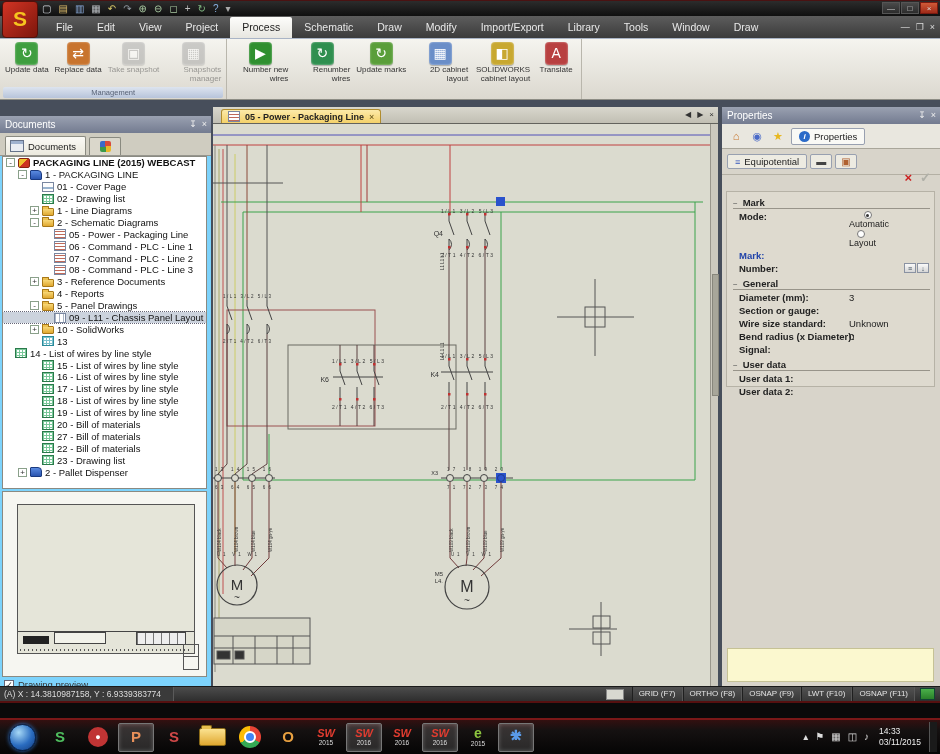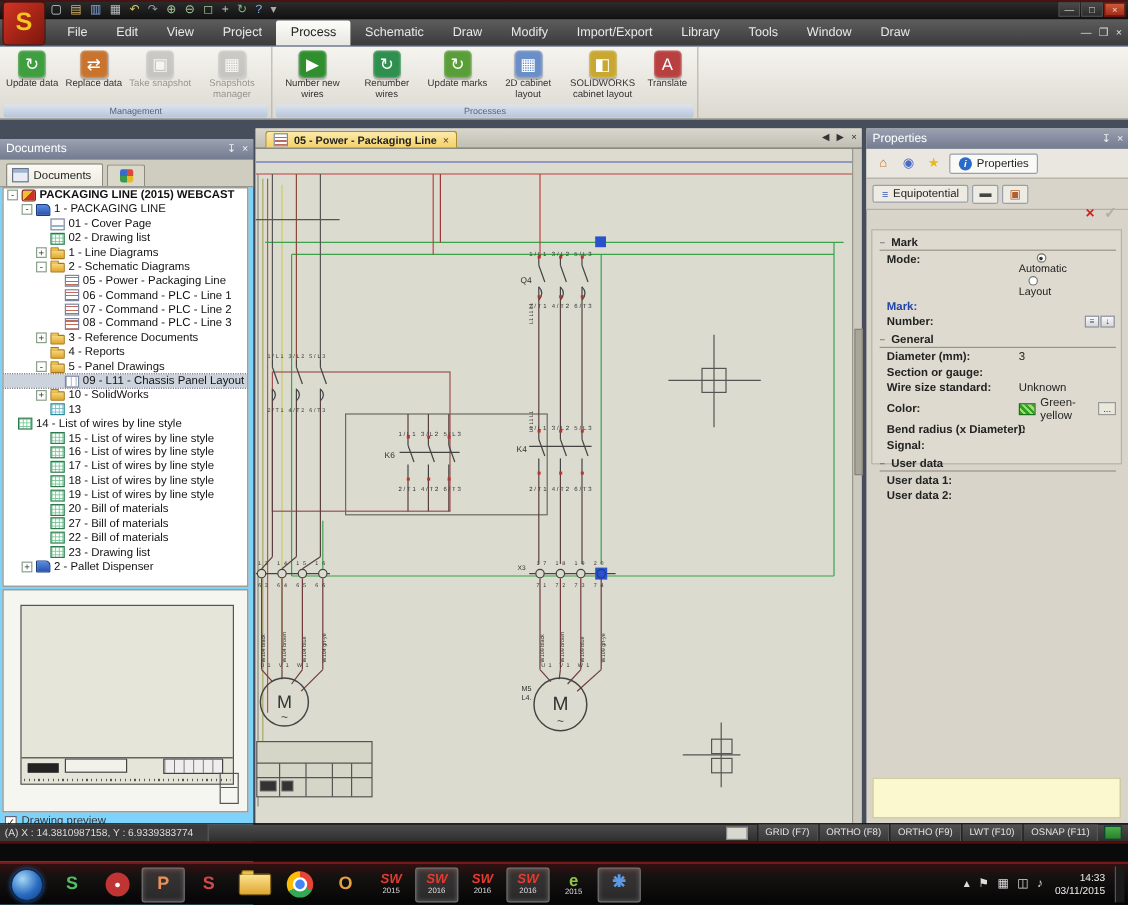--- a/index.html
+++ b/index.html
@@ -24,21 +24,21 @@
   .mdib{color:#ddd;font-size:9px;line-height:14px;}
   
   #ribbon{position:absolute;left:0;top:38px;width:940px;height:62px;background:linear-gradient(#f5f4ef,#dbd8cf);
           border-top:1px solid #a9b4c6;border-bottom:1px solid #8d8d85;box-sizing:border-box;}
   #ribbon-groups{display:flex;height:100%;}
   .rgroup{display:flex;flex-direction:column;border-right:1px solid #b9b6ac;padding:1px 2px 0;}
   .rrow{display:flex;flex:1;}
   .rbtn{min-width:40px;max-width:56px;display:flex;flex-direction:column;align-items:center;padding:2px 3px 0;}
   .rbtn.dis{opacity:.45;}
   .ricon{width:23px;height:23px;border-radius:4px;color:#fff;font-size:14px;line-height:23px;text-align:center;box-shadow:inset 0 0 2px rgba(255,255,255,.6),0 1px 1px rgba(0,0,0,.25);}
-  .rlabel{font-size:8px;line-height:1.12;text-align:center;color:#333;margin-top:1px;}
+  .rlabel{font-size:8px;line-height:1.12;text-align:right;color:#333;margin-top:1px;}
   .rcap{height:11px;margin:1px;background:linear-gradient(#dde4ef,#b7c4da);font-size:7.5px;color:#5a6478;text-align:center;line-height:11px;border-radius:2px;}
   
   #main{position:absolute;left:0;top:100px;width:940px;height:586px;background:#474e5b;}
   .phead{height:17px;background:linear-gradient(#9aa1b1,#737b90);color:#fff;font-size:10px;line-height:17px;padding:0 5px;position:relative;}
   .hicons{position:absolute;right:4px;top:0;display:flex;gap:5px;}
   .hic{color:#eee;font-size:9px;line-height:17px;}
   
   #docpanel{position:absolute;left:0;top:16px;width:211px;height:679px;background:#7dd3fc;}
   #doctabs{height:22px;display:flex;align-items:flex-end;padding-left:5px;background:#cfccc0;border-bottom:1px solid #97968e;}
   .dtab{background:linear-gradient(#fbfaf6,#eceade);border:1px solid #8a8a80;border-bottom:none;font-size:9.5px;color:#222;
@@ -138,21 +138,21 @@
   .fold::before{content:"";position:absolute;left:1px;top:-4px;width:9px;height:3px;background:#e8c050;border:1px solid #8a6a18;border-bottom:none;border-radius:2px 2px 0 0;}
   .chr{width:22px;height:22px;border-radius:50%;background:conic-gradient(#e84335 0 33%,#34a853 0 66%,#fbbc05 0 100%);position:relative;}
   .chr::after{content:"";position:absolute;left:5px;top:5px;width:8px;height:8px;border-radius:50%;background:#4285f4;border:2px solid #fff;}
   .gly{font-size:15px;font-weight:bold;line-height:20px;}
   .gly.pill{width:20px;height:20px;border-radius:50%;text-align:center;font-size:9px;line-height:20px;}
   .snow{position:relative;width:22px;height:22px;color:#5a9ae8;}
   .snow i{position:absolute;left:0;top:-2px;width:22px;height:22px;font-style:normal;font-size:21px;line-height:22px;text-align:center;font-weight:bold;}
   .snow i.x{font-size:19px;top:-1px;}
   #tray-icons{margin-left:auto;display:flex;align-items:center;gap:7px;color:#ddd;font-size:10px;}
   .tric{line-height:14px;}
-  #clock{text-align:right;color:#eee;font-size:8.5px;line-height:1.25;margin:0 8px 0 10px;white-space:nowrap;}
+  #clock{text-align:left;color:#eee;font-size:8.5px;line-height:1.25;margin:0 8px 0 10px;white-space:nowrap;}
   #showdesk{width:7px;height:30px;border-left:1px solid #555;background:#1a1a1a;}
 </style>
 </head>
 <body>
 
 <div id="titlebar">
   <div id="qat">
       <span class="qat" style="color: rgb(207, 211, 216);">▢</span>
       <span class="qat" style="color: rgb(216, 184, 104);">▤</span>
       <span class="qat" style="color: rgb(136, 168, 216);">▥</span>
@@ -241,21 +241,20 @@
           </div>
           <div class="rbtn">
             <div class="ricon" style="background: rgb(200, 168, 48);">◧</div>
             <div class="rlabel">SOLIDWORKS cabinet layout</div>
           </div>
           <div class="rbtn">
             <div class="ricon" style="background: rgb(184, 64, 64);">A</div>
             <div class="rlabel">Translate</div>
           </div>
         </div>
-        <div class="rcap">Processes</div>
       </div>
     </div>
 </div>
 
 <div id="main">
 
   <div id="docpanel">
     <div class="phead">
       <span>Documents</span>
       <span class="hicons" id="doc-hicons">
@@ -758,28 +757,20 @@
         </div>
         <div class="prow">
           <span class="plab">Section or gauge:</span>
           <span class="pval"></span>
         </div>
         <div class="prow">
           <span class="plab">Wire size standard:</span>
           <span class="pval">Unknown</span>
         </div>
         <div class="prow">
-          <span class="plab">Color:</span>
-          <span class="pval">
-            <span class="swatch"></span>
-            <span class="cname">Green-yellow</span>
-            <span class="dots">...</span>
-          </span>
-        </div>
-        <div class="prow">
           <span class="plab">Bend radius (x Diameter):</span>
           <span class="pval">0</span>
         </div>
         <div class="prow">
           <span class="plab">Signal:</span>
           <span class="pval"></span>
         </div>
         <div class="psec">
           <span class="pdash">−</span>
           <span class="psecl">User data</span>
@@ -797,21 +788,21 @@
   </div>
 </div>
 
 <div id="statusbar">
   <span id="coords">(A) X : 14.3810987158, Y : 6.9339383774</span>
   <span id="sb-space"></span>
   <span class="chip"></span>
   <span id="status-toggles" style="display:flex;">
       <span class="stog">GRID (F7)</span>
       <span class="stog">ORTHO (F8)</span>
-      <span class="stog">ORTHO (F9)</span>
+      <span class="stog">OSNAP (F9)</span>
       <span class="stog">LWT (F10)</span>
       <span class="stog">OSNAP (F11)</span>
     </span>
   <span id="grid-ico"></span>
 </div>
 
 <div id="desktop"></div>
 
 <div id="taskbar">
   <div id="taskbar-icons">

